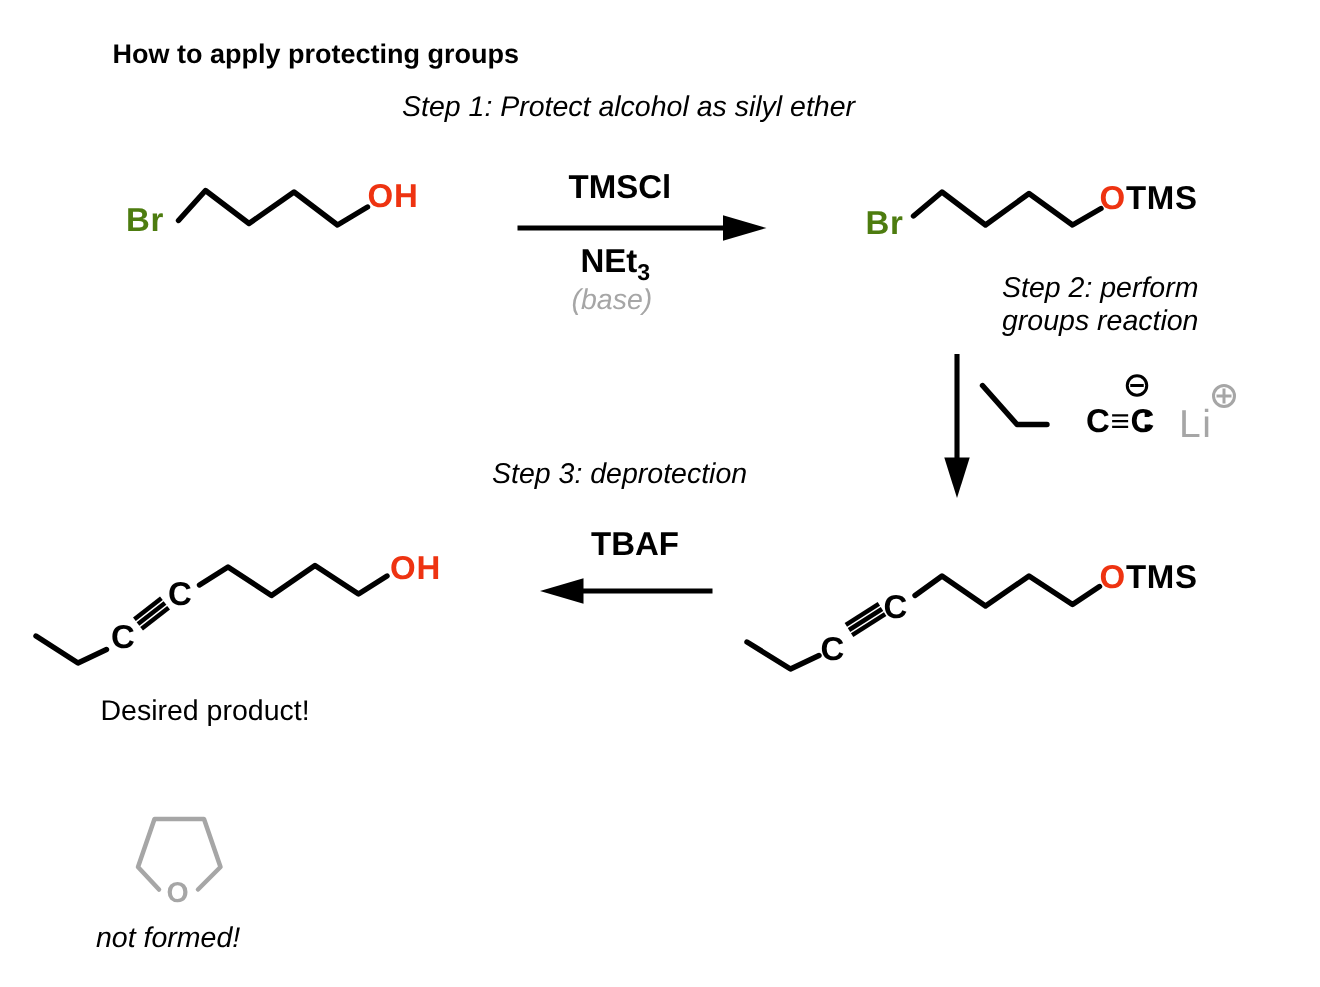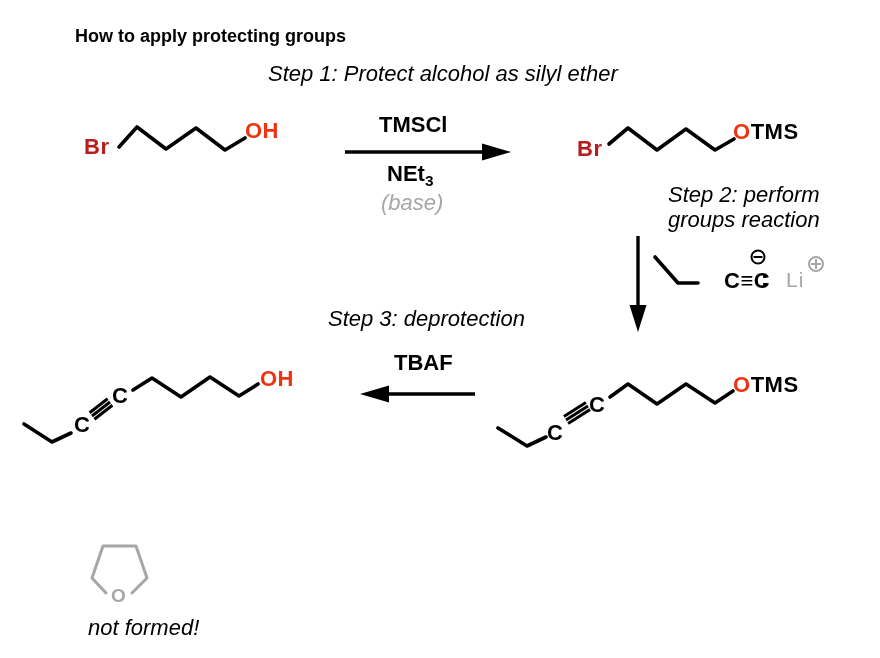--- a/index.html
+++ b/index.html
@@ -2,28 +2,28 @@
 <html><head>
 <meta charset="utf-8">
 <style>
   html,body{margin:0;padding:0;background:#fff;}
   .canvas{
     position:relative;width:880px;height:658px;background:#ffffff;overflow:hidden;
     font-family:"Liberation Sans","DejaVu Sans",sans-serif;color:#000;
   }
   .abs{position:absolute;white-space:nowrap;line-height:1.15;}
   .t-title{font-weight:bold;font-size:18px;}
-  .t-it{font-style:italic;font-size:22px;}
+  .t-it{font-style:italic;font-size:19px;}
   .t-bold{font-weight:bold;font-size:22px;}
   .t-plain{font-size:19px;}
   .atom{font-weight:bold;font-size:22px;letter-spacing:0.5px;}
-  .green{color:#b91c1c;}
+  .green{color:#4d7c0f;}
   .red{color:#ee3311;}
   .gray{color:#a6a6a6;}
-  .li-label{font-size:21px;color:#a6a6a6;font-weight:normal;letter-spacing:1px;}
+  .li-label{font-size:26px;color:#a6a6a6;font-weight:normal;letter-spacing:1px;}
   .thf-o{font-weight:bold;font-size:19px;color:#a6a6a6;}
   sub{font-size:70%;}
   svg{position:absolute;left:0;top:0;}
 </style>
 </head>
 <body>
 
 <div class="canvas">
 
   <svg width="880" height="658" viewBox="0 0 880 658">
@@ -104,16 +104,17 @@
   <div class="abs li-label" style="left:786px;top:268px;">Li</div>
 
   <div class="abs atom" style="left:547px;top:420px;">C</div>
   <div class="abs atom" style="left:589px;top:392px;">C</div>
   <div class="abs atom" style="left:733px;top:372px;"><span class="red">O</span><span>TMS</span></div>
 
   <div class="abs atom" style="left:74px;top:412px;">C</div>
   <div class="abs atom" style="left:112px;top:383px;">C</div>
   <div class="abs atom red" style="left:260px;top:366px;">OH</div>
 
+  <div class="abs t-plain" style="left:67px;top:464px;">Desired product!</div>
   <div class="abs thf-o" style="left:111px;top:585px;">O</div>
-  <div class="abs t-it" style="left:64px;top:615px;margin-left:24px;">not formed!</div>
+  <div class="abs t-it" style="left:64px;top:615px;">not formed!</div>
 
 </div>
 
 </body></html>

